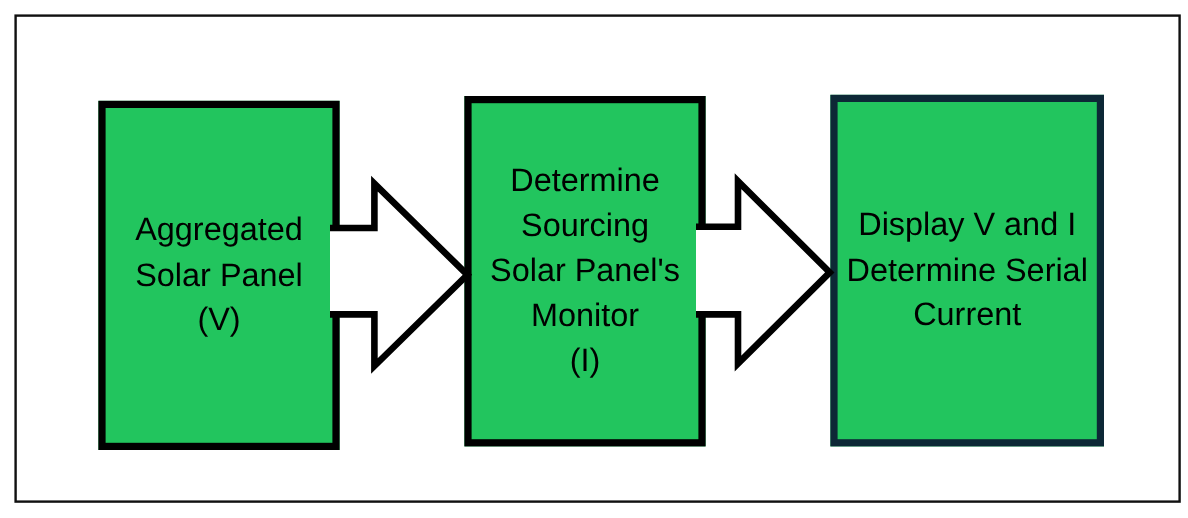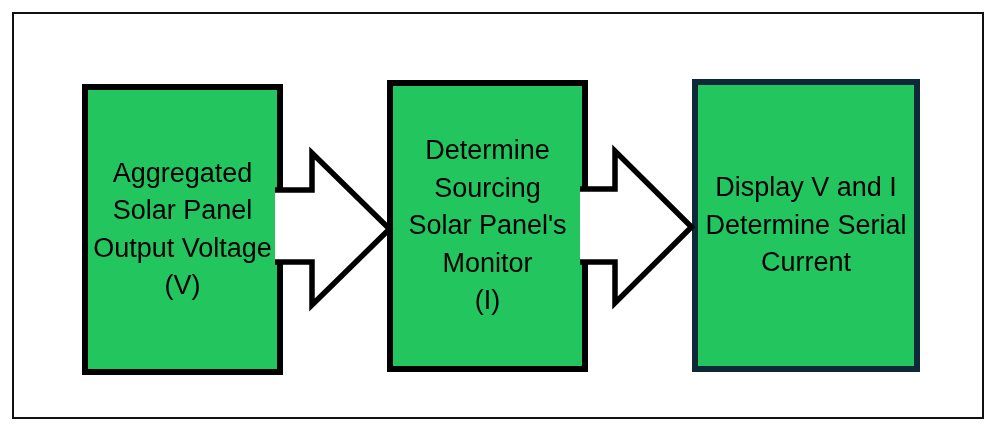--- a/index.html
+++ b/index.html
@@ -65,21 +65,20 @@
 </head>
 <body>
 
 <div class="canvas">
 
   <div class="frame"></div>
 
   <div class="flow-box box-1" style="border-color: rgb(0, 0, 0);">
     <span class="line">Aggregated</span>
     <span class="line">Solar Panel</span>
-    <span class="line">Output Voltage</span>
     <span class="line">(V)</span>
   </div>
 
   <div class="flow-box box-2" style="border-color: rgb(0, 0, 0);">
     <span class="line">Determine</span>
     <span class="line">Sourcing</span>
     <span class="line">Solar Panel's</span>
     <span class="line">Monitor</span>
     <span class="line">(I)</span>
   </div>

